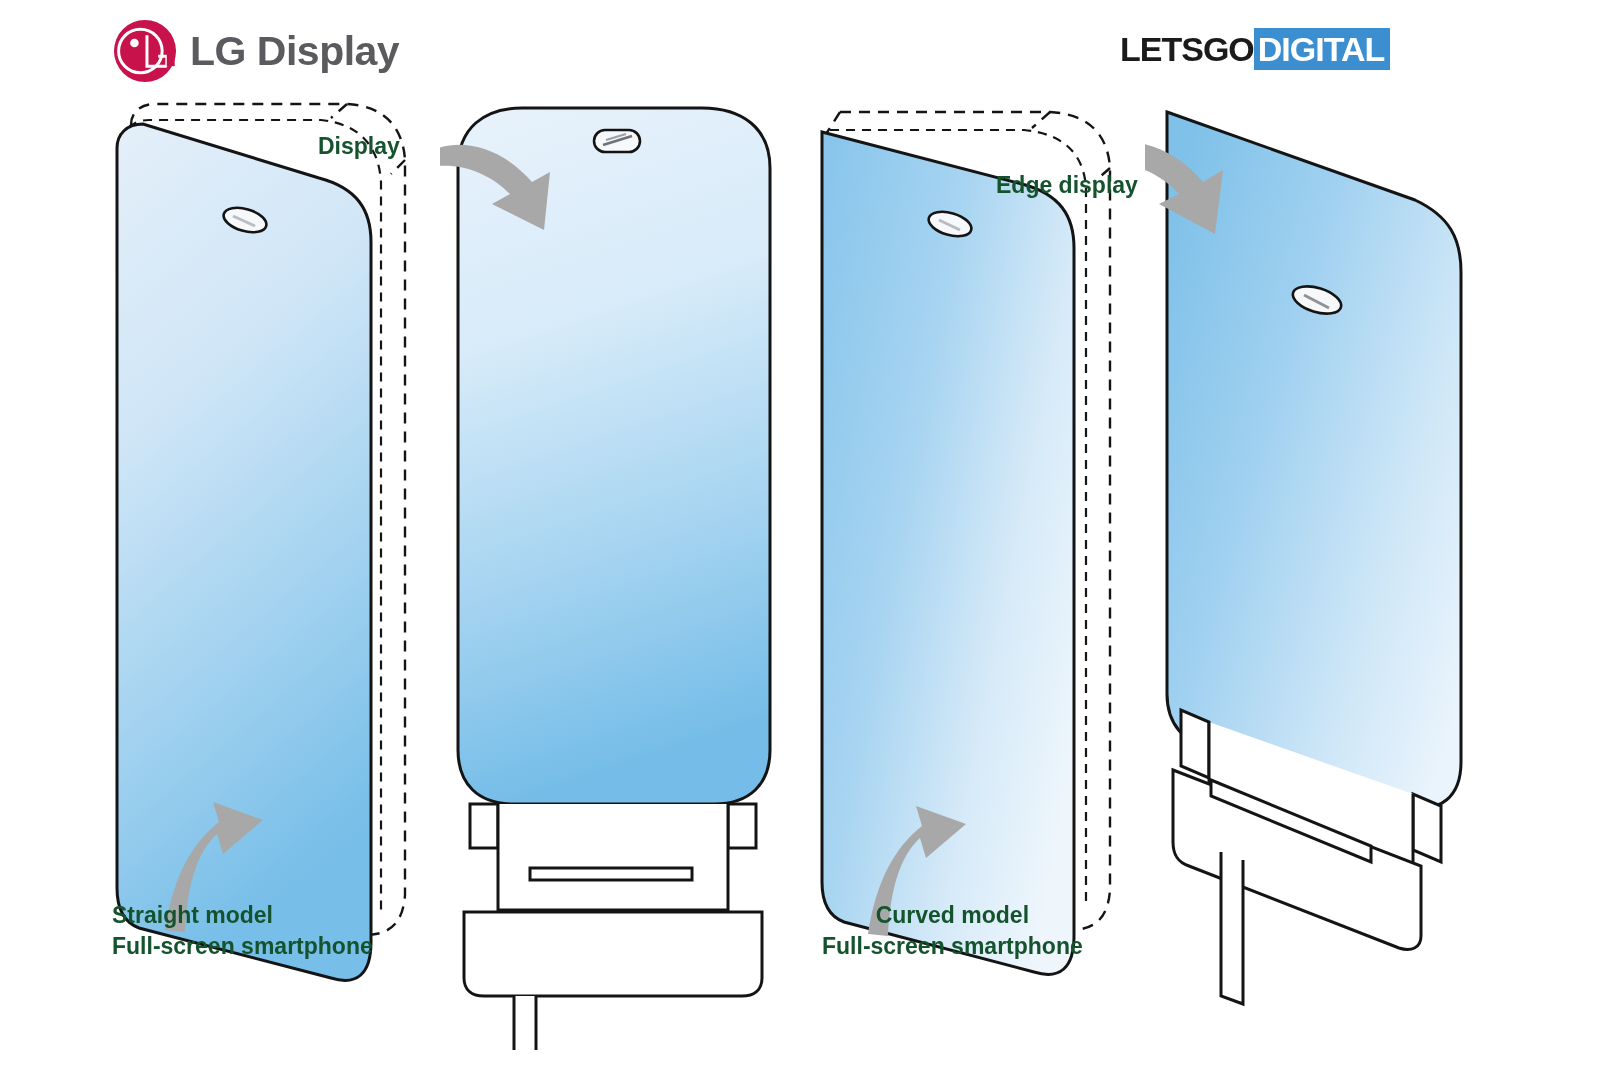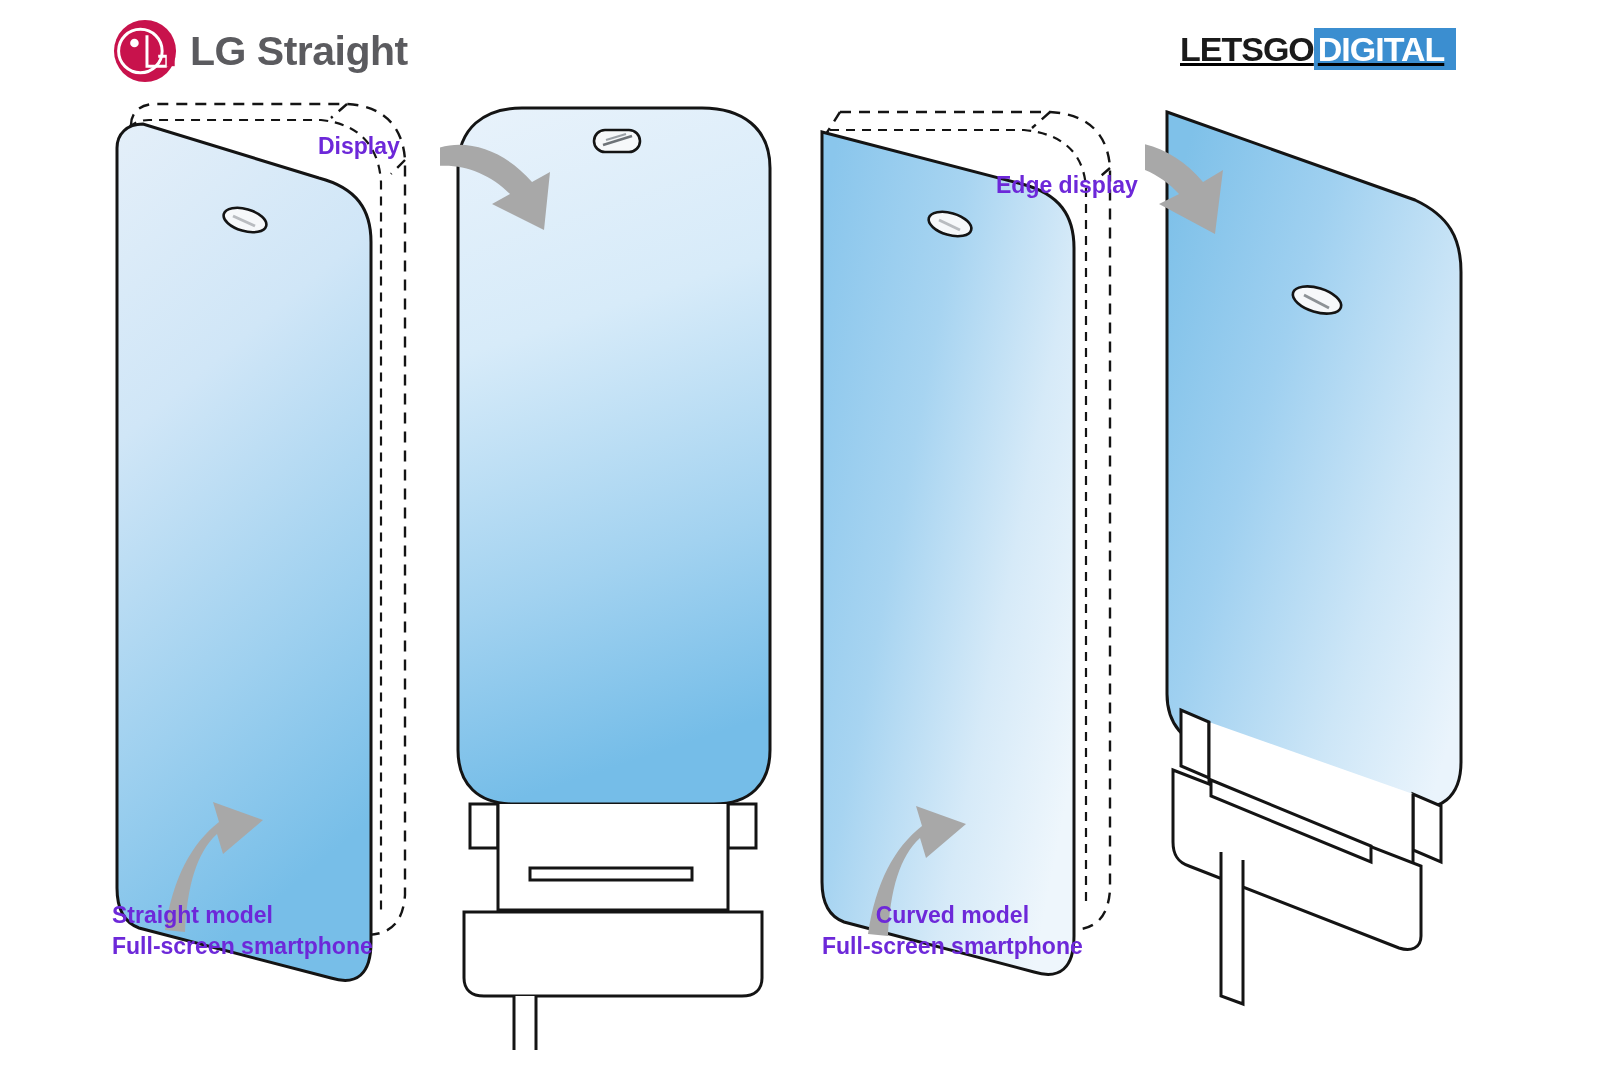--- a/index.html
+++ b/index.html
@@ -58,51 +58,50 @@
     color: #3b3b3d;
     line-height: 1;
   }
   #patent-title .date {
     color: #e8292c;
     margin-left: 14px;
   }
 
   #lgd-logo {
     position: absolute;
-    left: 1180px; top: 28px;
+    left: 1120px; top: 28px;
     display: flex;
     align-items: flex-start;
     height: 42px;
-    text-decoration: underline;
   }
   #lgd-letsgo {
     font-size: 34px;
     font-weight: bold;
     color: #1b1b1b;
     letter-spacing: -1px;
     line-height: 42px;
     white-space: nowrap;
   }
   #lgd-digital {
     background: #3b8ed0;
     color: #ffffff;
     font-size: 34px;
     font-weight: bold;
     letter-spacing: -1px;
     line-height: 42px;
-    padding: 0 12px 0 4px;
+    padding: 0 6px 0 4px;
     white-space: nowrap;
   }
 
   
   .callout {
     position: absolute;
     font-size: 23px;
     font-weight: bold;
-    color: #6d28d9;
+    color: #14532d;
     white-space: nowrap;
     line-height: 1.35;
   }
   #label-display  { left: 318px;  top: 131px; }
   #label-edge     { left: 996px;  top: 131px; margin-top: 39px; }
   #label-straight { left: 112px;  top: 900px; }
   #label-curved   { left: 822px;  top: 900px; text-align: center; }
   .callout .line2 { display: block; }
 
   
@@ -129,21 +128,21 @@
         <circle cx="43" cy="50" r="33" fill="none" stroke="#ffffff" stroke-width="4.5"></circle>
 
         <circle cx="34" cy="38" r="6.5" fill="#ffffff"></circle>
 
         <path d="M 53 26 L 53 73 L 83 73" fill="none" stroke="#ffffff" stroke-width="4.5"></path>
 
         <path d="M 70 58 L 83 58 L 83 73" fill="none" stroke="#ffffff" stroke-width="4.5"></path>
 
         <path d="M 83 73 L 95 73 L 95 50 L 83 50" fill="#c8124c"></path>
       </svg>
-      <span id="lg-wordmark">LG Straight</span>
+      <span id="lg-wordmark">LG Display</span>
     </div>
 
 
     <div id="lgd-logo">
       <span id="lgd-letsgo">LETSGO</span>
       <span id="lgd-digital">DIGITAL</span>
     </div>
   </div>
 
   <svg id="fig1" class="fig" viewBox="0 0 345 940">

